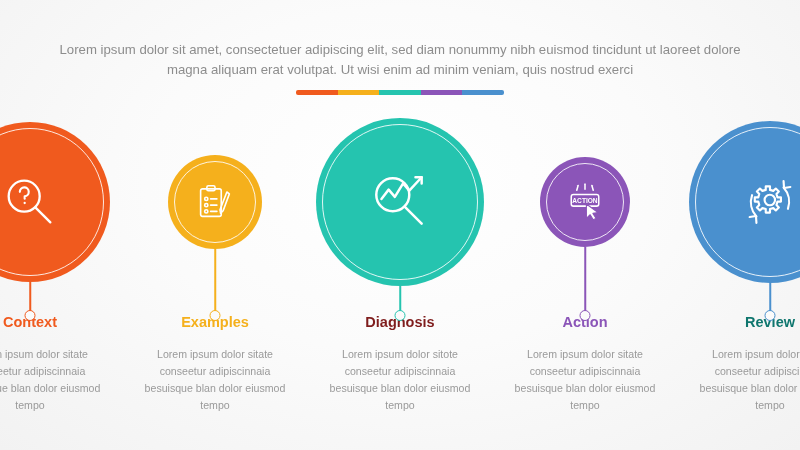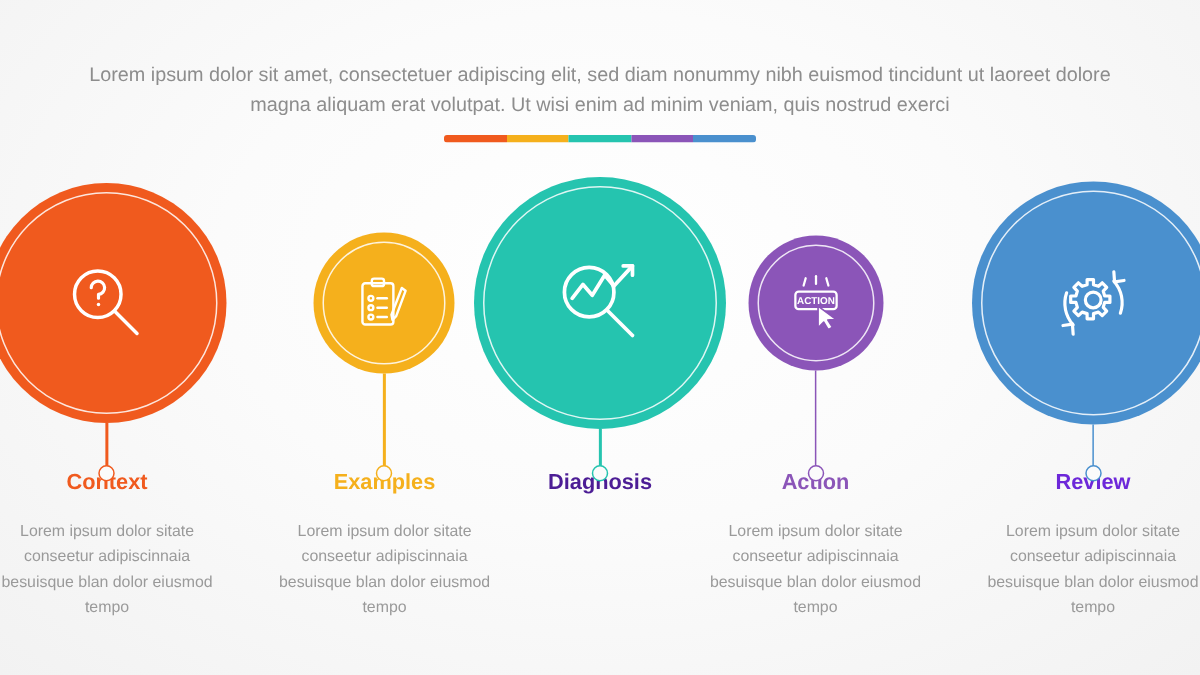--- a/index.html
+++ b/index.html
@@ -201,21 +201,22 @@
             <circle cx="25" cy="25" r="16"></circle>
             <line x1="36.5" y1="36.5" x2="53" y2="53"></line>
             <polyline points="14,29 21,20 27,27 35,14 41,21 53,8"></polyline>
             <polyline points="47,8 53,8 53,14"></polyline>
           </svg>
         </span>
       </div>
       <div class="connector" style="top:168px;height:26px;background:#25C4AF;"></div>
       <div class="node" style="top:192px;color:#25C4AF;"></div>
     </div>
-    <div class="label" style="color:#4c1d95;">Diagnosis</div>
+    <div class="label" style="color:#7f1d1d;">Diagnosis</div>
+    <div class="desc">Lorem ipsum dolor sitote conseetur adipiscinnaia besuisque blan dolor eiusmod tempo</div>
   </div>
 
   <div class="col">
     <div class="circle-zone">
       <div class="bubble small" style="background:#8B55B8;width:90px;height:90px;top:39px;">
         <span>
           <svg width="44" height="44" viewBox="0 0 64 64" fill="none" stroke="#ffffff" stroke-width="2.2" stroke-linecap="round" stroke-linejoin="round">
             <line x1="22" y1="8" x2="20" y2="15"></line>
             <line x1="32" y1="6" x2="32" y2="13.5"></line>
             <line x1="42" y1="8" x2="44" y2="15"></line>
@@ -242,17 +243,17 @@
             <path d="M18 47a22 22 0 0 1-4.5-22"></path>
             <polyline points="18,53.5 17.5,46.5 11,47.5"></polyline>
             <path d="M32 19.5l3.4 1 2.6-2.4 3.1 3.1-2.4 2.6 1 3.4h3.6v4.4h-3.6l-1 3.4 2.4 2.6-3.1 3.1-2.6-2.4-3.4 1v3.6h-4.4v-3.6l-3.4-1-2.6 2.4-3.1-3.1 2.4-2.6-1-3.4h-3.6v-4.4h3.6l1-3.4-2.4-2.6 3.1-3.1 2.6 2.4 3.4-1v-3.6h4.4z"></path>
             <circle cx="31.8" cy="29.9" r="5.4"></circle>
           </svg>
         </span>
       </div>
       <div class="connector" style="top:165px;height:29px;background:#4A90CE;"></div>
       <div class="node" style="top:192px;color:#4A90CE;"></div>
     </div>
-    <div class="label" style="color:#6d28d9;">Review</div>
+    <div class="label" style="color:#0f766e;">Review</div>
     <div class="desc">Lorem ipsum dolor sitate conseetur adipiscinnaia besuisque blan dolor eiusmod tempo</div>
   </div>
 
 </div>
 
 </body></html>

